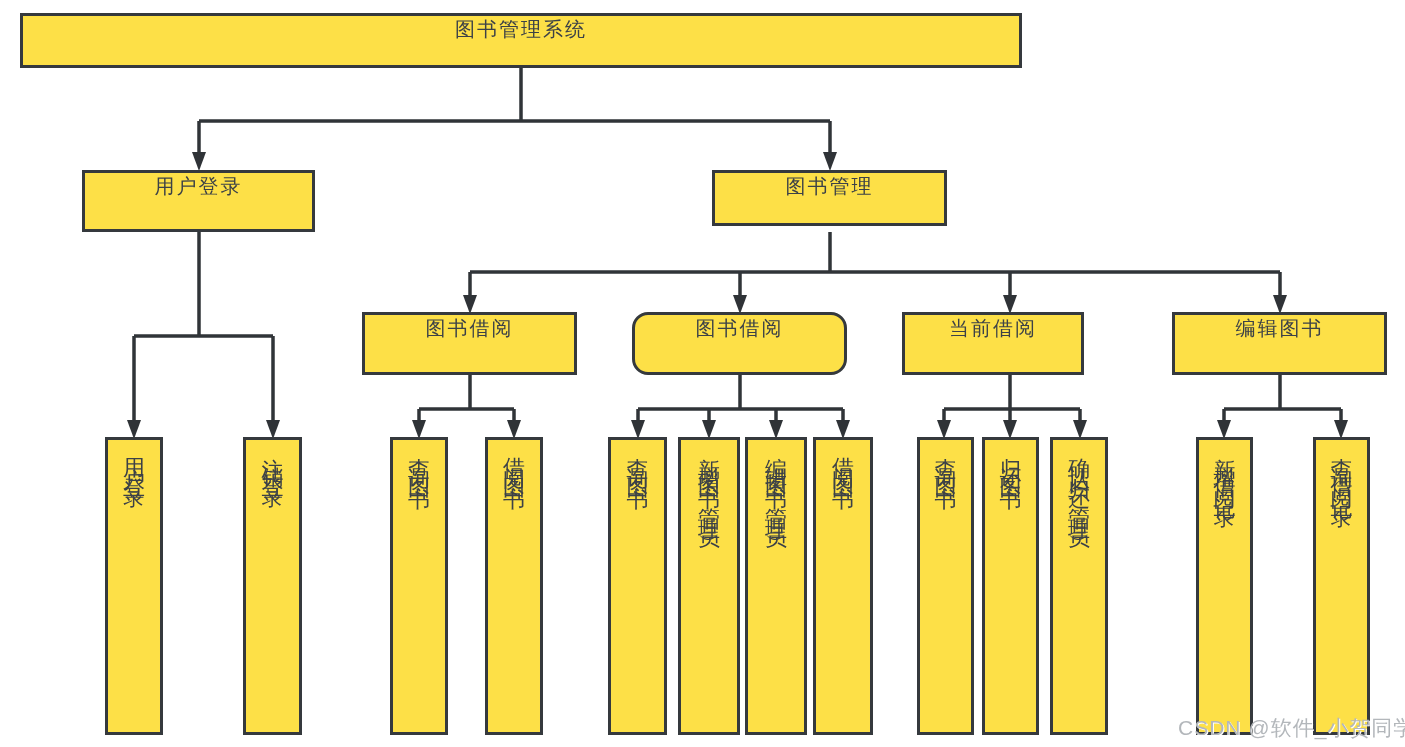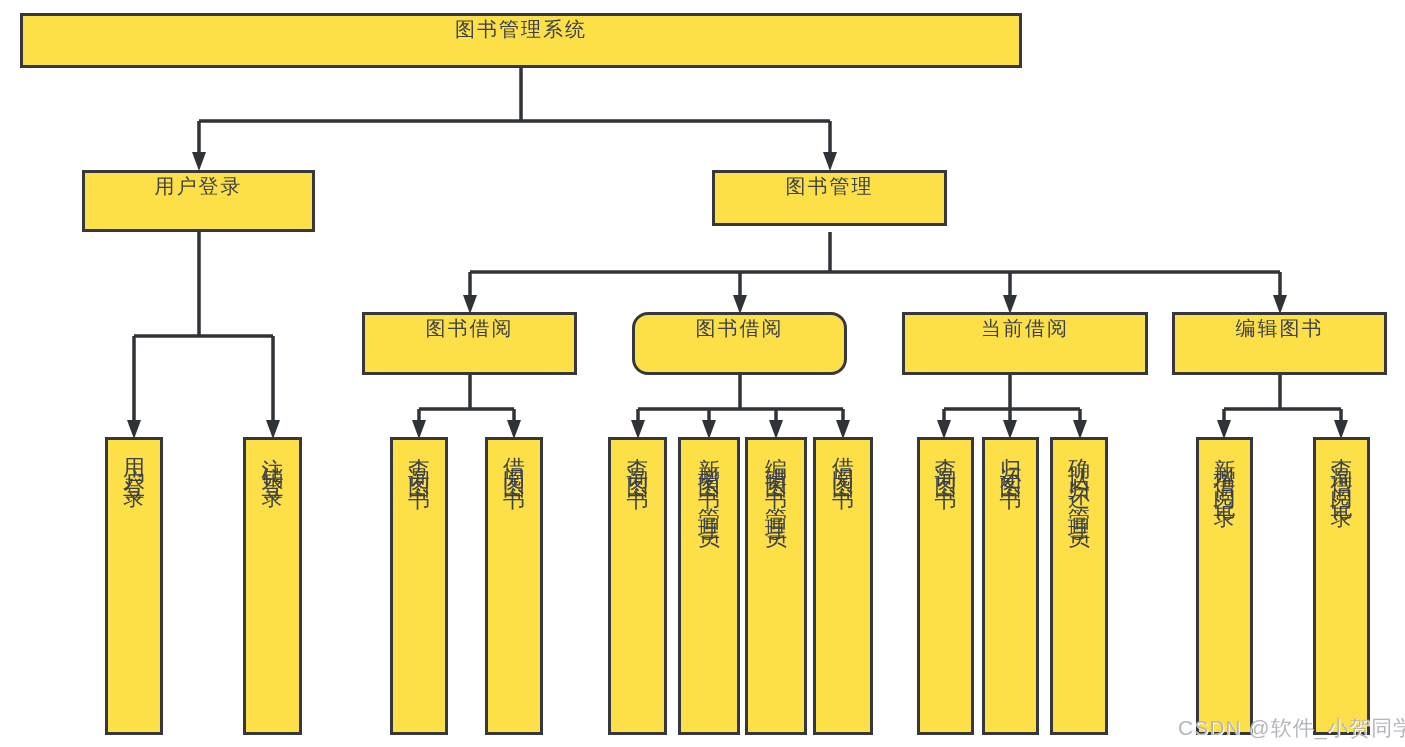--- a/index.html
+++ b/index.html
@@ -112,21 +112,21 @@
   <div class="box" style="left:712px; top:170px; width:235px; height:56px;">
     <span class="h-label">图书管理</span>
   </div>
 
   <div class="box" style="left:362px; top:312px; width:215px; height:63px;">
     <span class="h-label">图书借阅</span>
   </div>
   <div class="box" style="left:632px; top:312px; width:215px; height:63px;border-radius:16px;">
     <span class="h-label">图书借阅</span>
   </div>
-  <div class="box" style="left:902px; top:312px; width:246px; height:63px;">
+  <div class="box" style="left:902px; top:312px; width:182px; height:63px;">
     <span class="h-label">当前借阅</span>
   </div>
   <div class="box" style="left:1172px; top:312px; width:215px; height:63px;">
     <span class="h-label">编辑图书</span>
   </div>
 
   <div class="box leaf" style="left:105px; top:437px; width:58px; height:298px;">
     <span class="v-label">用户登录</span>
   </div>
   <div class="box leaf" style="left:243px; top:437px; width:59px; height:298px;">

